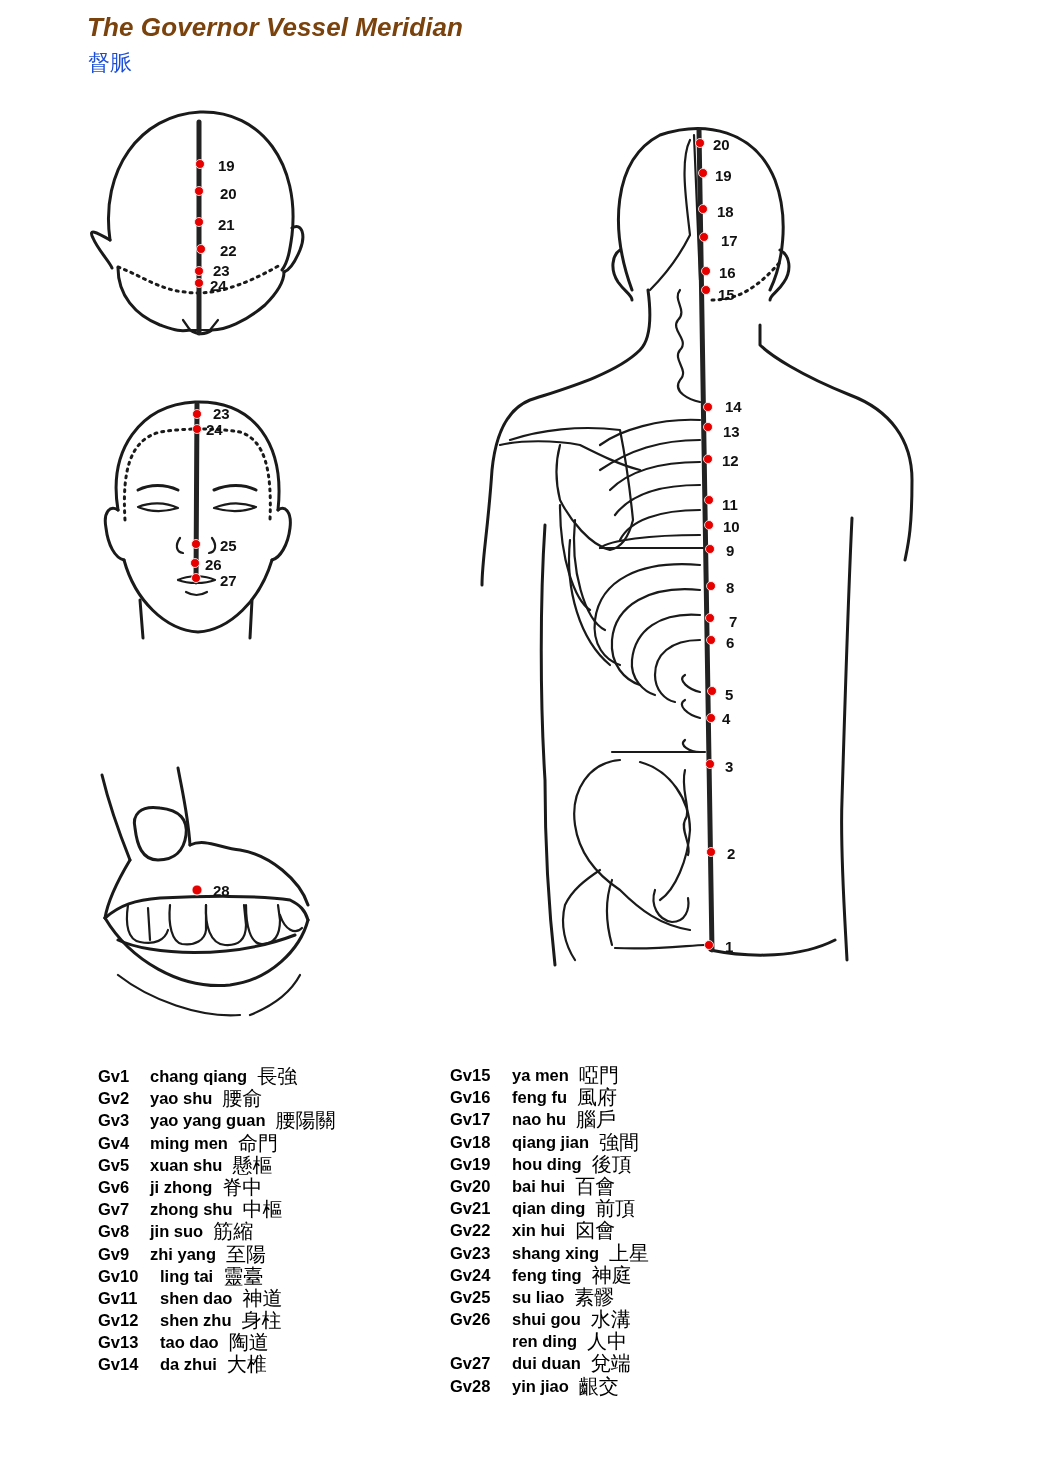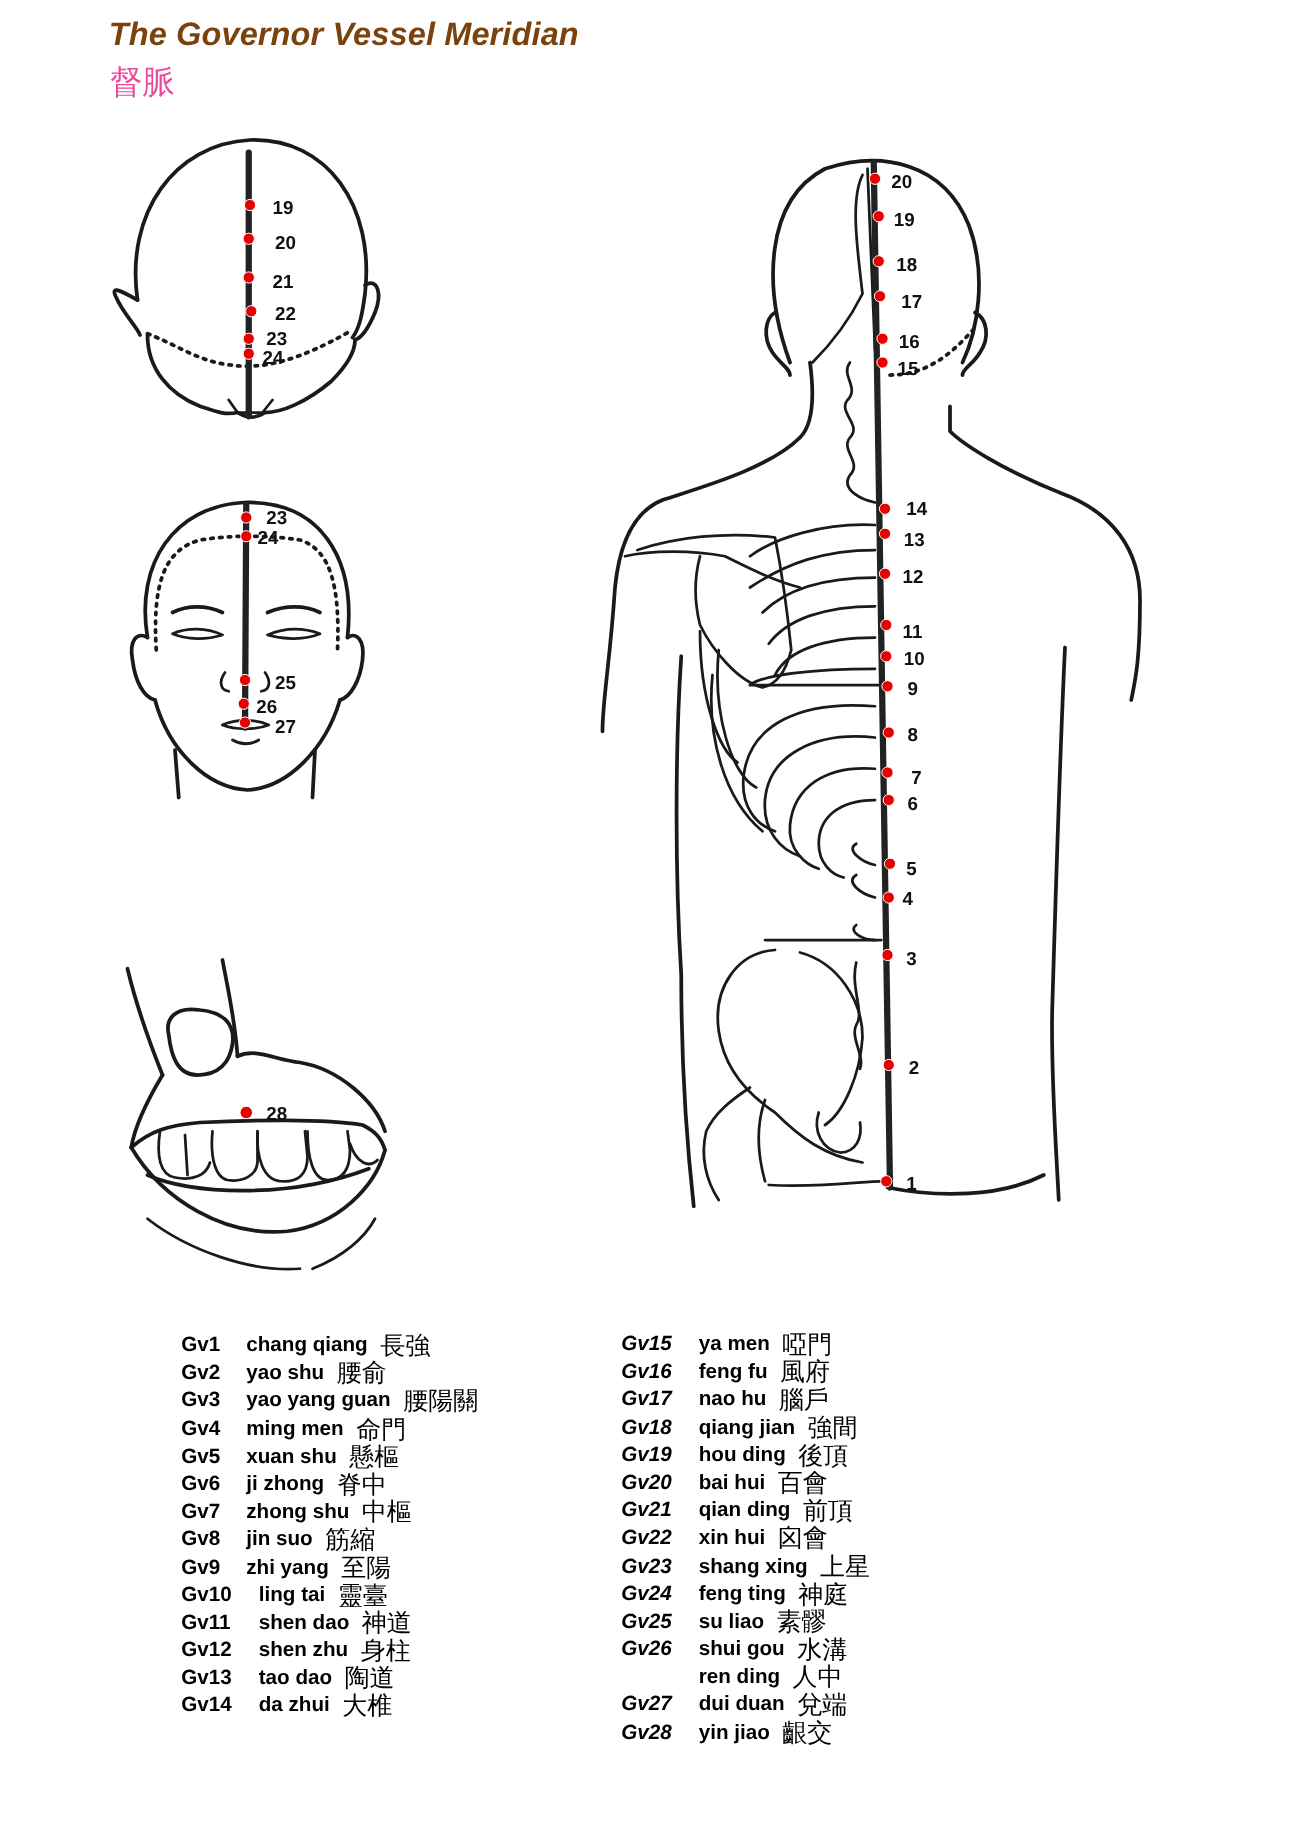--- a/index.html
+++ b/index.html
@@ -1,35 +1,35 @@
 <!DOCTYPE html>
 <html><head>
 <meta charset="utf-8">
 <style>
   html,body{margin:0;padding:0;background:#ffffff;}
   body{width:1039px;height:1463px;position:relative;overflow:hidden;font-family:"Liberation Sans",sans-serif;color:#000;}
   .title{position:absolute;left:87px;top:12px;font-size:26px;font-weight:bold;color:#7a420d;letter-spacing:0.1px;font-style:italic;}
-  .subtitle{position:absolute;left:88px;top:48px;font-size:26px;color:#ec4899;font-family:"DejaVu Serif",serif;}
+  .subtitle{position:absolute;left:88px;top:48px;font-size:22px;color:#1d4ed8;font-family:"DejaVu Serif",serif;}
   svg.fig{position:absolute;left:0;top:0;}
   .lbl{font-family:"Liberation Sans",sans-serif;font-weight:bold;font-size:15px;fill:#111;}
   .pt{fill:#e60000;stroke:#ffffff;stroke-width:0.8;}
   .ln{fill:none;stroke:#1a1a1a;stroke-width:3;stroke-linecap:round;stroke-linejoin:round;}
   .ln2{fill:none;stroke:#1a1a1a;stroke-width:2.2;stroke-linecap:round;stroke-linejoin:round;}
   .dot{fill:none;stroke:#1a1a1a;stroke-width:3;stroke-dasharray:2 5;stroke-linecap:round;}
   .meridian{stroke:#222;stroke-width:5;}
-  .legend{position:absolute;font-size:16.5px;font-weight:bold;line-height:22.2px;margin-left:47px;}
+  .legend{position:absolute;font-size:16.5px;font-weight:bold;line-height:22.2px;}
   .legend .row{display:flex;white-space:nowrap;height:22.2px;}
   .legend .code{display:inline-block;}
   .legend .py{display:inline-block;}
   .legend .zh{display:inline-block;font-weight:normal;font-family:"DejaVu Sans",sans-serif;font-size:20px;margin-left:10px;}
   #legend-left{left:98px;top:1065px;}
   #legend-left .code{width:52px;}
   #legend-left .row.two .code{width:62px;}
   #legend-right{left:450px;top:1064px;}
-  #legend-right .code{width:62px;font-style:italic;}
+  #legend-right .code{width:62px;}
 </style>
 </head>
 <body>
 
 <div class="title">The Governor Vessel Meridian</div>
 <div class="subtitle">督脈</div>
 
 <svg class="fig" width="1039" height="1463" viewBox="0 0 1039 1463">
 
   <g>

